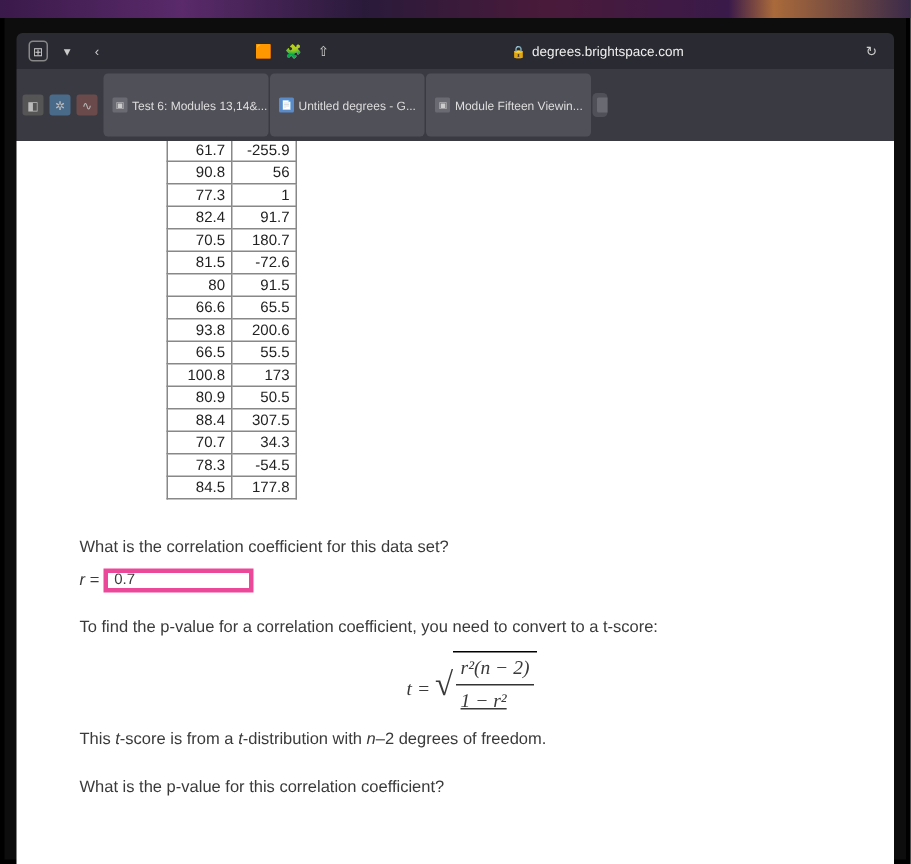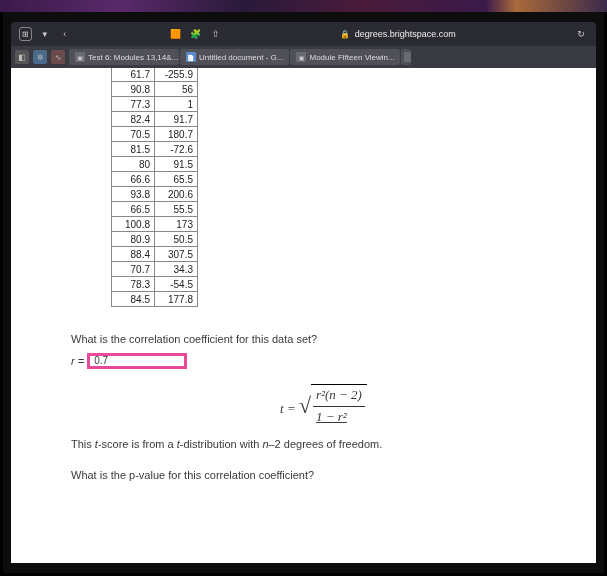--- a/index.html
+++ b/index.html
@@ -6,27 +6,27 @@
   body { width: 607px; height: 576px; font-family: -apple-system, Helvetica, Arial, sans-serif; background: #1a1a1a; overflow: hidden; }
   .outer { width: 100%; height: 100%; background: #0d0d0d; padding: 10px 8px 0 8px; border: 3px solid #000; border-top-width: 12px; }
   .outer::before { content:""; position:absolute; top:0; left:0; right:0; height:12px; background: linear-gradient(to right, #3a1a4a 0%, #5a2a6a 20%, #2a1a3a 40%, #4a1a3a 60%, #3a1a4a 80%, #aa6a3a 85%, #3a2a4a 100%); }
   .browser-toolbar { display:flex; align-items:center; gap:6px; background:#2a2a32; padding:5px 8px; font-size:9px; color:#ddd; border-radius:4px 4px 0 0; }
   .tb-btn { width:14px; height:14px; display:flex; align-items:center; justify-content:center; color:#ccc; border-radius:3px; }
   .tb-btn.box { border:1px solid #888; font-size:8px; padding:0 2px; width:auto; }
   .url { flex:1; text-align:center; color:#eee; font-size:9px; display:flex; align-items:center; justify-content:center; gap:4px; }
   .lock-icon { font-size:8px; }
   .tabbar { display:flex; align-items:center; gap:1px; background:#3a3a42; padding:3px 4px; font-size:8px; color:#bbb; }
   .app-icon { width:14px; height:14px; background:#555; border-radius:2px; margin-right:3px; display:flex; align-items:center; justify-content:center; font-size:8px; }
-  .tab { display:flex; align-items:center; gap:3px; background:#505058; padding:3px 6px; border-radius:3px; color:#ddd; white-space:nowrap; overflow:hidden; max-width:110px; }
+  .tab { display:flex; align-items:center; gap:3px; background:#505058; padding:16px 6px; border-radius:3px; color:#ddd; white-space:nowrap; overflow:hidden; max-width:110px; }
   .tab-icon { width:10px; height:10px; background:#6a6a72; border-radius:1px; flex-shrink:0; display:flex; align-items:center; justify-content:center; font-size:6px; color:#ccc; }
   .tab-icon.blue { background:#5a8ac8; }
   .content { background:#fff; height:495px; overflow:hidden; padding:0 20px; color:#333; font-size:11px; }
   .data-table { border-collapse:collapse; margin-left:80px; margin-top:-2px; }
   .data-table td { border:1px solid #888; width:43px; height:15px; text-align:right; padding:0 4px; font-size:10px; color:#222; }
-  .questions { margin:24px 0 0 40px; font-size:11px; line-height:1.6; color:#3a3a3a; }
+  .questions { margin:24px 0 0 22px; font-size:11px; line-height:1.6; color:#3a3a3a; }
   .q-text { margin-bottom:4px; }
   .eq-line { display:flex; align-items:center; gap:3px; margin-bottom:14px; }
   .input-box { border:3px solid #ec4899; background:#fff; height:16px; font-size:10px; padding:0 4px; display:inline-flex; align-items:center; }
   .input-box.r { width:100px; }
   .input-box.p { width:80px; }
   .formula-wrap { text-align:center; margin:6px 0 8px 0; font-family: 'Times New Roman', serif; font-size:13px; font-style:italic; }
   .sqrt-wrap { display:inline-flex; align-items:center; position:relative; }
   .sqrt-sym { font-size:22px; font-style:normal; line-height:0.8; }
   .formula-left { font-style:italic; }
 </style>
@@ -52,21 +52,21 @@
   <div class="tabbar">
     <div class="app-icon">◧</div>
     <div class="app-icon" style="background:#4a6a8a">✲</div>
     <div class="app-icon" style="background:#6a4a4a">∿</div>
     <div class="tab">
       <span class="tab-icon">▣</span>
       <span>Test 6: Modules 13,14&amp;...</span>
     </div>
     <div class="tab">
       <span class="tab-icon blue">📄</span>
-      <span>Untitled document - G...</span>
+      <span>Untitled degrees - G...</span>
     </div>
     <div class="tab">
       <span class="tab-icon">▣</span>
       <span>Module Fifteen Viewin...</span>
     </div>
     <div class="tab" style="max-width:10px; padding:3px">
       <span class="tab-icon"></span>
     </div>
   </div>
 
@@ -140,20 +140,21 @@
         </tbody>
     </table>
 
     <div class="questions">
       <div class="q-text">What is the correlation coefficient for this data set?</div>
       <div class="eq-line">
         <span style="font-style:italic">r =</span>
         <span class="input-box r">0.7</span>
       </div>
 
+      <div class="q-text">To find the p-value for a correlation coefficient, you need to convert to a t-score:</div>
 
       <div class="formula-wrap">
         <span class="formula-left">t = </span>
         <span class="sqrt-wrap">
           <span class="sqrt-sym">√</span>
           <span style="display:inline-flex; flex-direction:column; border-top:1px solid #000;">
             <span style="display:inline-flex; flex-direction:column; align-items:flex-start; padding:0 2px;">
               <span style="border-bottom:1px solid #333; padding:0 3px;">r²(n − 2)</span>
               <span style="padding:0 3px;text-decoration:underline;">1 − r²</span>
             </span>

